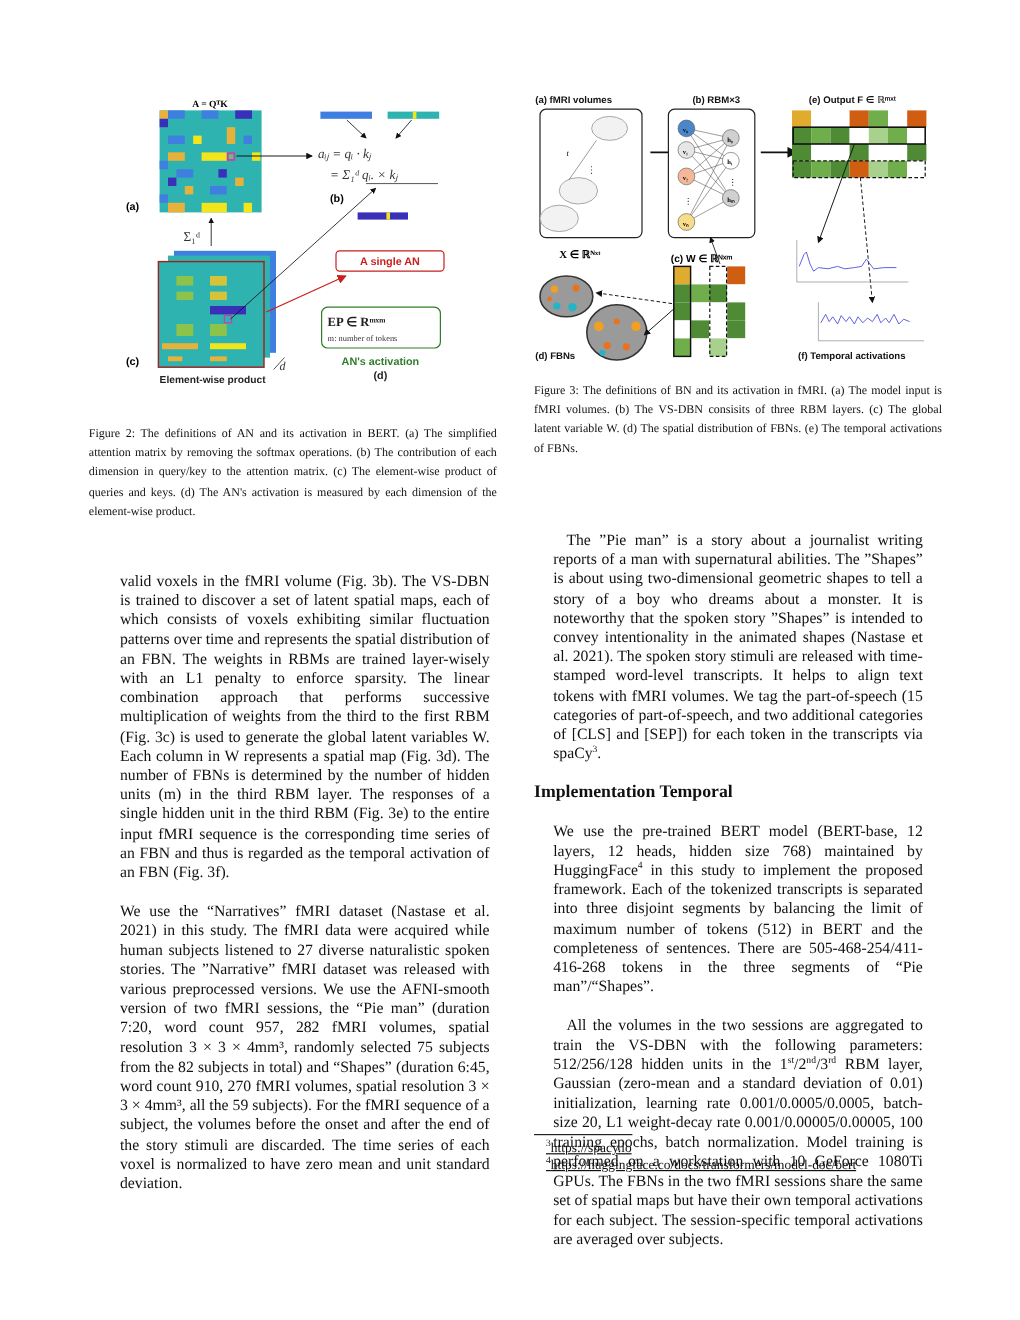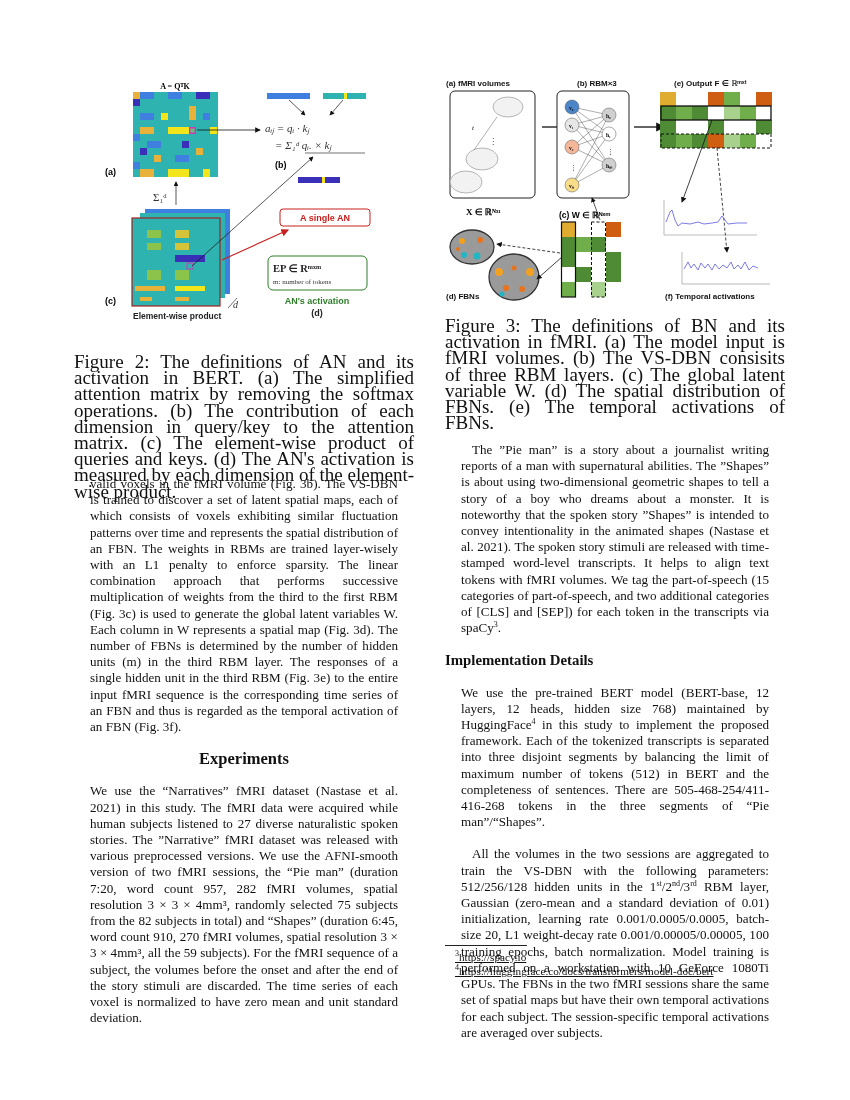--- a/index.html
+++ b/index.html
@@ -1,23 +1,23 @@
 <!DOCTYPE html>
 <html><head>
 <meta charset="utf-8">
 <style>
   html, body { margin: 0; padding: 0; background: #fff; }
   body { width: 850px; height: 1100px; position: relative; overflow: hidden;
          font-family: "Liberation Serif", "DejaVu Serif", serif; color: #111; }
   .col { position: absolute; width: 340px; font-size: 13.1px; line-height: 16.2px; }
   .col p { margin: 16px; text-align: justify; hyphens: manual; }
   .indent { text-indent: 11px; }
-  .left { left: 74px; }
+  .left { left: 84px; }
   .right { left: 445px; }
-  .caption { position: absolute; width: 340px; font-size: 19px; line-height: 16.2px; text-align: justify; }
+  .caption { position: absolute; width: 340px; font-size: 10px; line-height: 16.2px; text-align: justify; }
   .sec-title { font-weight: bold; font-size: 16.5px; text-align: center; margin: 0; }
   .subsec { font-weight: bold; font-size: 14.8px; margin: 0; }
   .fig { position: absolute; text-align: right; }
   .sans { font-family: "Liberation Sans", "DejaVu Sans", sans-serif; }
   .fn-rule { position: absolute; left: 445px; top: 945px; width: 82px; border-top: 1px solid #222; }
   .fn { position: absolute; left: 455px; font-size: 11.2px; line-height: 14px; text-decoration: underline; }
   sup { font-size: 8px; line-height: 0; }
 </style>
 </head>
 <body>
@@ -273,27 +273,26 @@
     <text x="4" y="227" font-size="8" font-weight="bold" fill="#111">(d) FBNs</text>
   </svg>
 </div>
 
 <div class="caption" style="left:445px; top:318px;">
   <span>Figure 3: The definitions of BN and its activation in fMRI. (a) The model input is fMRI volumes. (b) The VS-DBN consisits of three RBM layers. (c) The global latent variable W. (d) The spatial distribution of FBNs. (e) The temporal activations of FBNs.</span>
 </div>
 
 <div class="col left" style="top:460px;">
   <p>valid voxels in the fMRI volume (Fig. 3b). The VS-DBN is trained to discover a set of latent spatial maps, each of which consists of voxels exhibiting similar fluctuation patterns over time and represents the spatial distribution of an FBN. The weights in RBMs are trained layer-wisely with an L1 penalty to enforce sparsity. The linear combination approach that performs successive multiplication of weights from the third to the first RBM (Fig. 3c) is used to generate the global latent variables W. Each column in W represents a spatial map (Fig. 3d). The number of FBNs is determined by the number of hidden units (m) in the third RBM layer. The responses of a single hidden unit in the third RBM (Fig. 3e) to the entire input fMRI sequence is the corresponding time series of an FBN and thus is regarded as the temporal activation of an FBN (Fig. 3f).</p>
-  <h2 class="sec-title" style="margin-top:14px;">Experiments</h2>
   <p>We use the “Narratives” fMRI dataset (Nastase et al. 2021) in this study. The fMRI data were acquired while human subjects listened to 27 diverse naturalistic spoken stories. The ”Narrative” fMRI dataset was released with various preprocessed versions. We use the AFNI-smooth version of two fMRI sessions, the “Pie man” (duration 7:20, word count 957, 282 fMRI volumes, spatial resolution 3 × 3 × 4mm³, randomly selected 75 subjects from the 82 subjects in total) and “Shapes” (duration 6:45, word count 910, 270 fMRI volumes, spatial resolution 3 × 3 × 4mm³, all the 59 subjects). For the fMRI sequence of a subject, the volumes before the onset and after the end of the story stimuli are discarded. The time series of each voxel is normalized to have zero mean and unit standard deviation.</p>
 </div>
 
 <div class="col right" style="top:426px;">
   <p class="indent"><span>The ”Pie man” is a story about a journalist writing reports of a man with supernatural abilities. The ”Shapes” is about using two-dimensional geometric shapes to tell a story of a boy who dreams about a monster. It is noteworthy that the spoken story ”Shapes” is intended to convey intentionality in the animated shapes (Nastase et al. 2021). The spoken story stimuli are released with time-stamped word-level transcripts. It helps to align text tokens with fMRI volumes. We tag the part-of-speech (15 categories of part-of-speech, and two additional categories of [CLS] and [SEP]) for each token in the transcripts via spaCy</span><sup>3</sup><span>.</span></p>
-  <h3 class="subsec" style="margin-top:16px; margin-bottom:6px;">Implementation Details</h3>
+  <h3 class="subsec" style="margin-top:16px; margin-bottom:6px;">Implementation Temporal</h3>
   <p><span>We use the pre-trained BERT model (BERT-base, 12 layers, 12 heads, hidden size 768) maintained by HuggingFace</span><sup>4</sup><span> in this study to implement the proposed framework. Each of the tokenized transcripts is separated into three disjoint segments by balancing the limit of maximum number of tokens (512) in BERT and the completeness of sentences. There are 505-468-254/411-416-268 tokens in the three segments of “Pie man”/“Shapes”.</span></p>
   <p class="indent"><span>All the volumes in the two sessions are aggregated to train the VS-DBN with the following parameters: 512/256/128 hidden units in the 1</span><sup>st</sup><span>/2</span><sup>nd</sup><span>/3</span><sup>rd</sup><span> RBM layer, Gaussian (zero-mean and a standard deviation of 0.01) initialization, learning rate 0.001/0.0005/0.0005, batch-size 20, L1 weight-decay rate 0.001/0.00005/0.00005, 100 training epochs, batch normalization. Model training is performed on a workstation with 10 GeForce 1080Ti GPUs. The FBNs in the two fMRI sessions share the same set of spatial maps but have their own temporal activations for each subject. The session-specific temporal activations are averaged over subjects.</span></p>
 </div>
 
 <div class="fn-rule"></div>
 <div class="fn" style="top:950px;">
   <sup>3</sup><span>https://spacy.io</span>
 </div>
 <div class="fn" style="top:964px;">
   <sup>4</sup><span>https://huggingface.co/docs/transformers/model-doc/bert</span>

